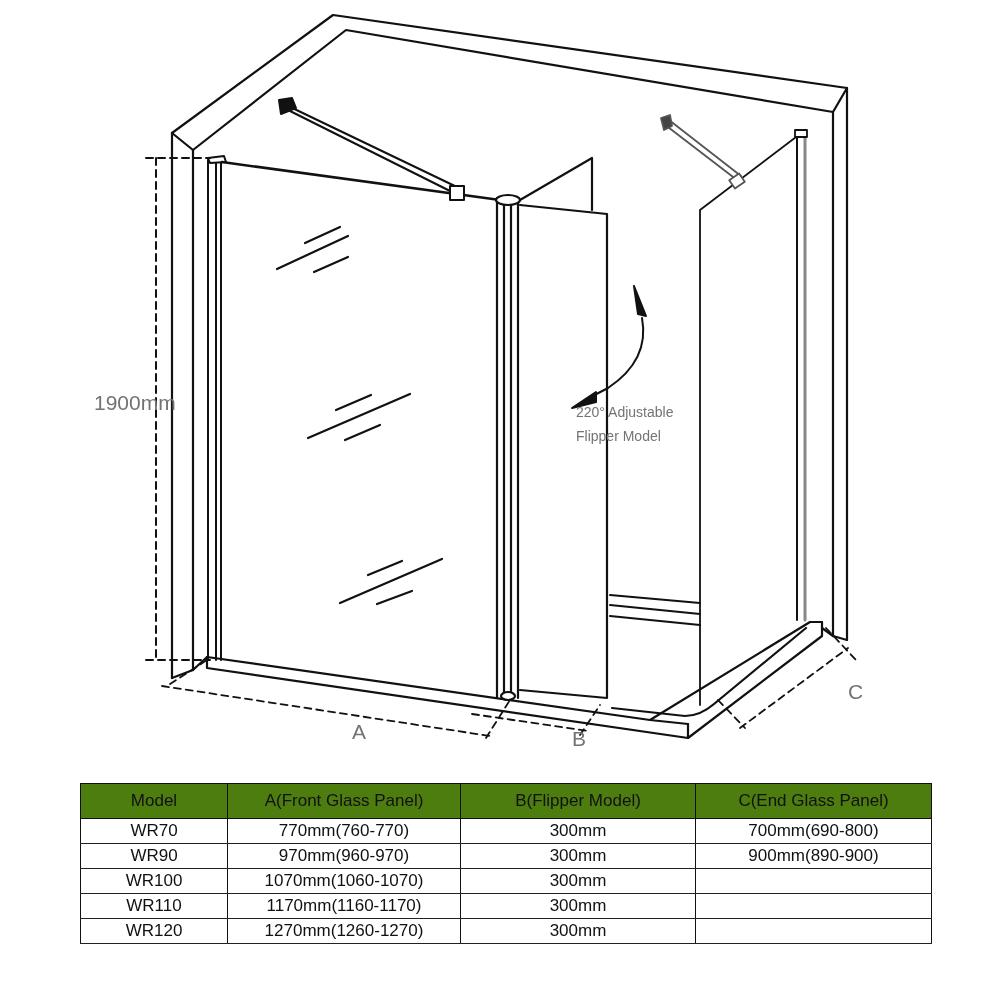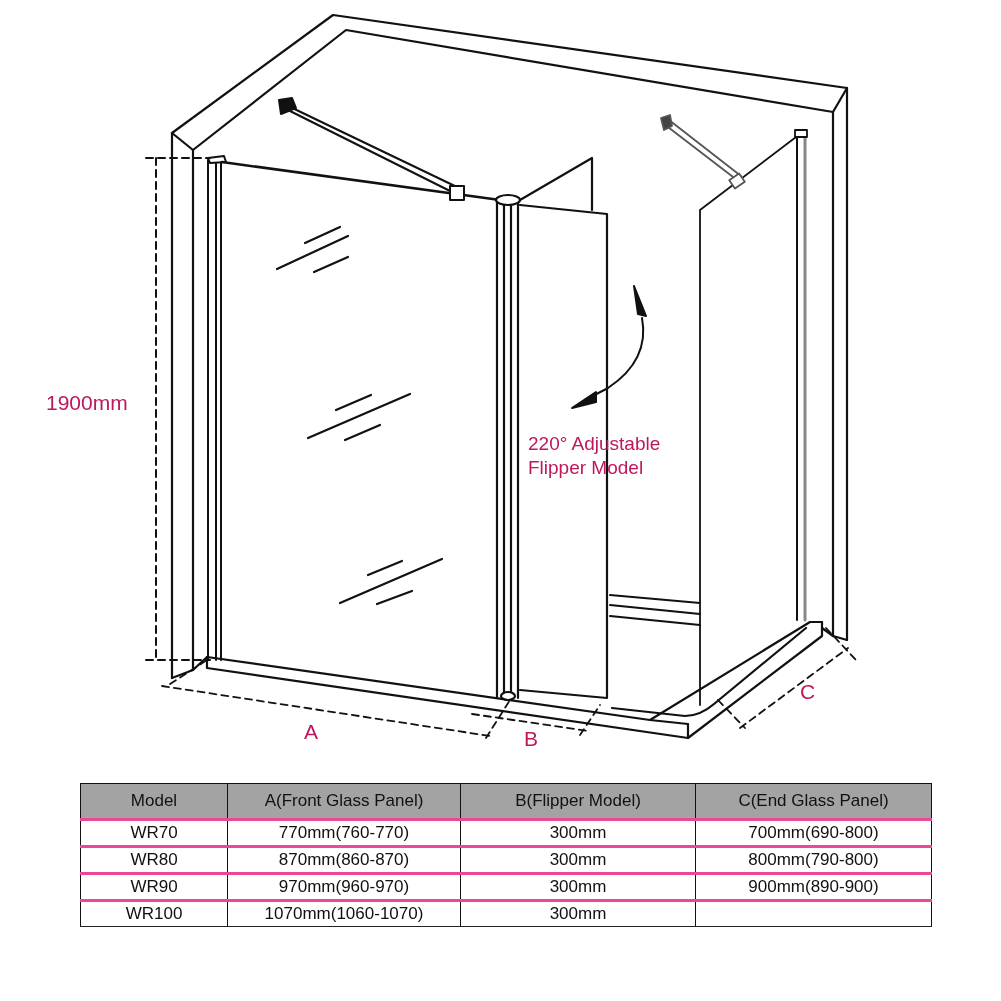--- a/index.html
+++ b/index.html
@@ -1,29 +1,29 @@
 <!DOCTYPE html>
 <html><head>
   <meta charset="utf-8">
   <style>
     html, body { margin: 0; padding: 0; background: #ffffff; }
     body { width: 1001px; height: 1001px; position: relative; overflow: hidden;
            font-family: "Liberation Sans", sans-serif; color: #111; }
     #diagram { position: absolute; left: 0; top: 0; width: 1001px; height: 760px; }
-    .lbl { position: absolute; font-family: "Liberation Sans", sans-serif; color: #be185d; white-space: nowrap; }
+    .lbl { position: absolute; font-family: "Liberation Sans", sans-serif; color: #737373; white-space: nowrap; margin-left: 48px; }
     #height-label { left: 46px; top: 391px; font-size: 21px; }
-    #flipper-label { left: 528px; top: 432px; font-size: 19px; line-height: 24px; }
+    #flipper-label { left: 528px; top: 400px; font-size: 14px; line-height: 24px; }
     #dim-a { left: 304px; top: 720px; font-size: 21px; }
     #dim-b { left: 524px; top: 727px; font-size: 21px; }
     #dim-c { left: 800px; top: 680px; font-size: 21px; }
     #spec-table { position: absolute; left: 80px; top: 783px; width: 851px; border-collapse: collapse;
                   font-family: "Liberation Sans", sans-serif; font-size: 17px; table-layout: fixed; }
     #spec-table th, #spec-table td { border: 1.5px solid #111; text-align: center; padding: 0; }
-    #spec-table th { background: #a3a3a3; font-weight: normal; height: 34px; }
-    #spec-table td { height: 24px; line-height: 24px; border-top: 3px solid #ec4899; border-bottom: 1px solid #222; margin-top: 48px; }
+    #spec-table th { background: #4d7c0f; font-weight: normal; height: 34px; }
+    #spec-table td { height: 24px; line-height: 24px; border-top: 1px solid #ec4899; border-bottom: 1px solid #222; margin-top: 48px; }
     #spec-table col.c1 { width: 147px; }
     #spec-table col.c2 { width: 233px; }
     #spec-table col.c3 { width: 235px; }
     #spec-table col.c4 { width: 236px; }
   </style>
 </head>
 <body>
 
 <svg id="diagram" viewBox="0 0 1001 760" xmlns="http://www.w3.org/2000/svg" fill="none" stroke="#111" stroke-linecap="round" stroke-linejoin="round">
 
@@ -162,31 +162,37 @@
     </tr>
   </thead>
   <tbody>
     <tr>
       <td>WR70</td>
       <td>770mm(760-770)</td>
       <td>300mm</td>
       <td>700mm(690-800)</td>
     </tr>
     <tr>
-      <td>WR80</td>
-      <td>870mm(860-870)</td>
-      <td>300mm</td>
-      <td>800mm(790-800)</td>
-    </tr>
-    <tr>
       <td>WR90</td>
       <td>970mm(960-970)</td>
       <td>300mm</td>
       <td>900mm(890-900)</td>
     </tr>
     <tr>
       <td>WR100</td>
       <td>1070mm(1060-1070)</td>
       <td>300mm</td>
       <td></td>
     </tr>
+    <tr>
+      <td>WR110</td>
+      <td>1170mm(1160-1170)</td>
+      <td>300mm</td>
+      <td></td>
+    </tr>
+    <tr>
+      <td>WR120</td>
+      <td>1270mm(1260-1270)</td>
+      <td>300mm</td>
+      <td></td>
+    </tr>
   </tbody>
 </table>
 
 </body></html>

